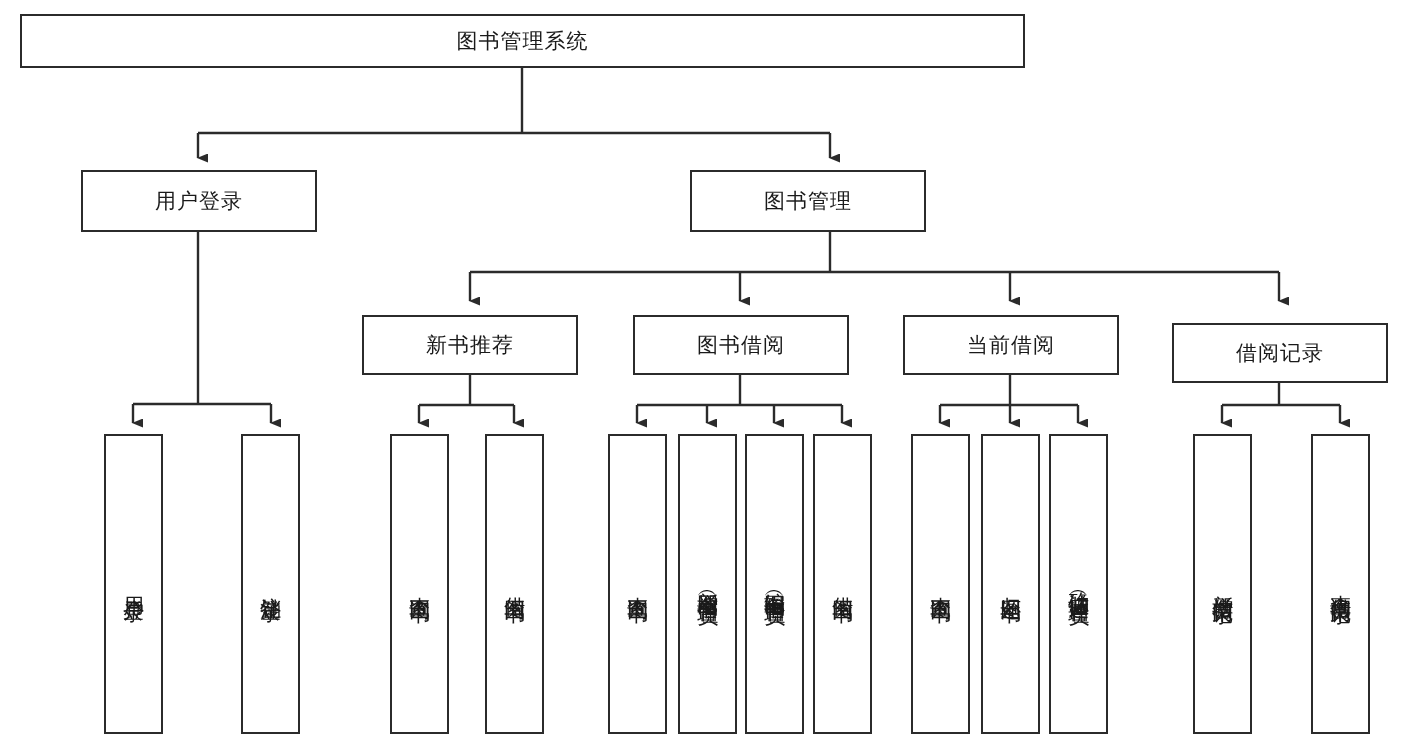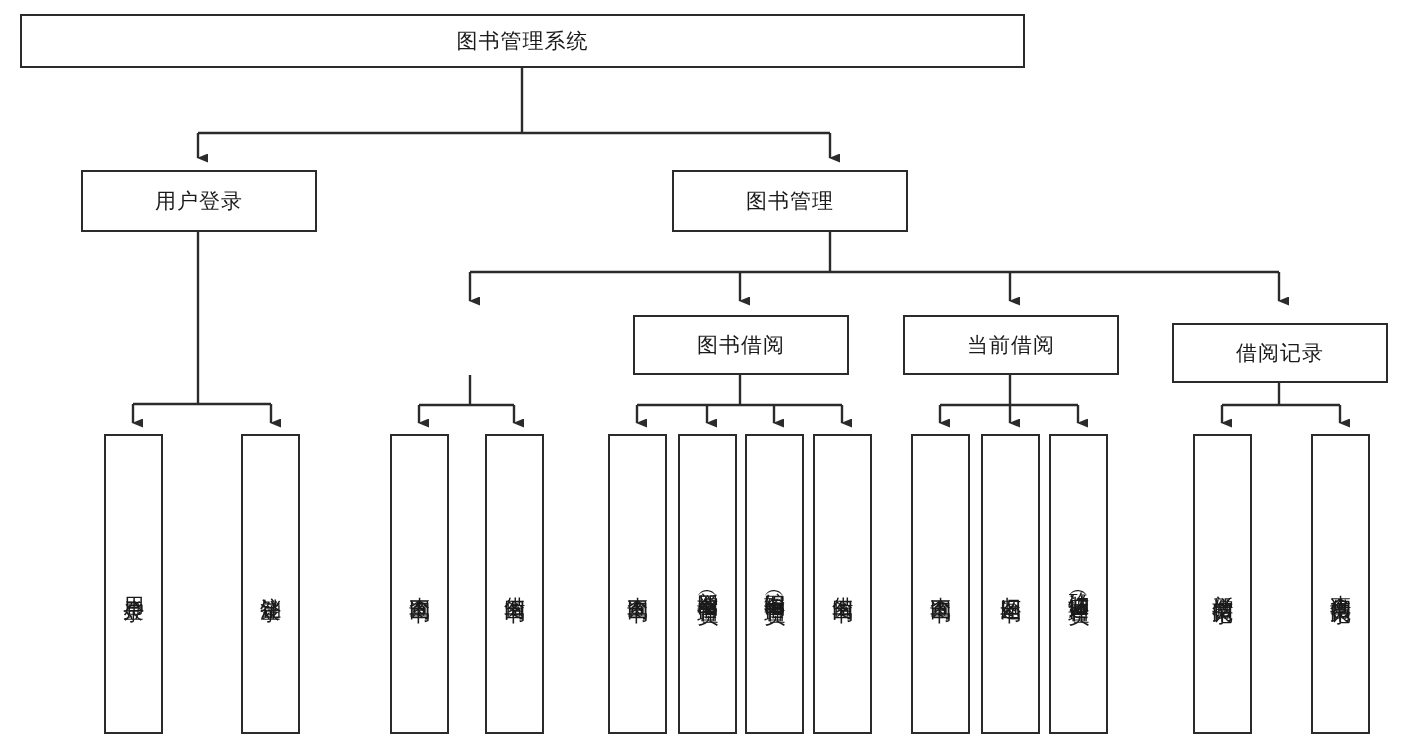--- a/index.html
+++ b/index.html
@@ -69,24 +69,27 @@
     </g>
   </svg>
 
   <div class="node h root" style="left:20px;top:14px;width:1005px;height:54px;">
     <span class="txt">图书管理系统</span>
   </div>
 
   <div class="node h" style="left:81px;top:170px;width:236px;height:62px;">
     <span class="txt">用户登录</span>
   </div>
-  <div class="node h" style="left:672px;top:170px;width:236px;height:62px;">
+  <div class="node h" style="left:690px;top:170px;width:236px;height:62px;">
     <span class="txt">图书管理</span>
   </div>
 
+  <div class="node h" style="left:362px;top:315px;width:216px;height:60px;">
+    <span class="txt">新书推荐</span>
+  </div>
   <div class="node h" style="left:633px;top:315px;width:216px;height:60px;">
     <span class="txt">图书借阅</span>
   </div>
   <div class="node h" style="left:903px;top:315px;width:216px;height:60px;">
     <span class="txt">当前借阅</span>
   </div>
   <div class="node h" style="left:1172px;top:315px;width:216px;height:60px;margin-top:8px;">
     <span class="txt">借阅记录</span>
   </div>
 

